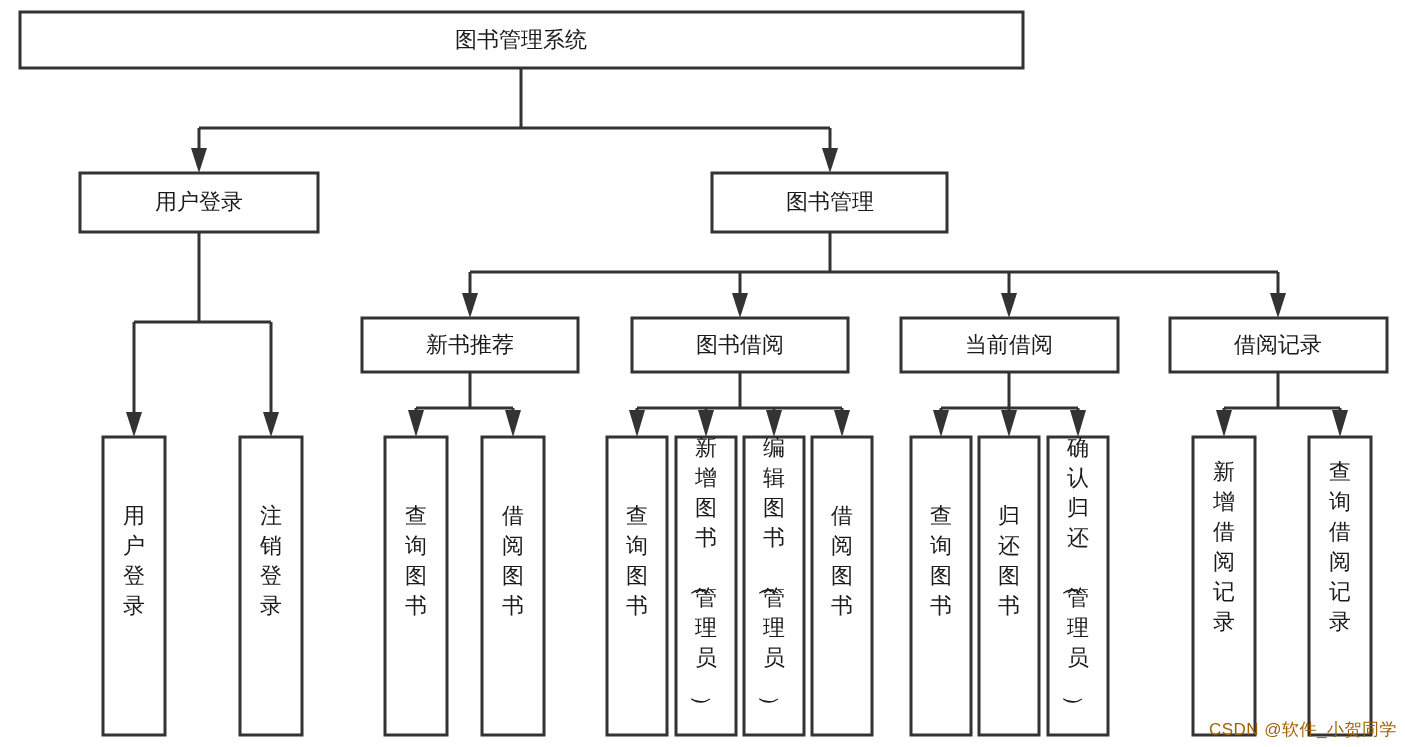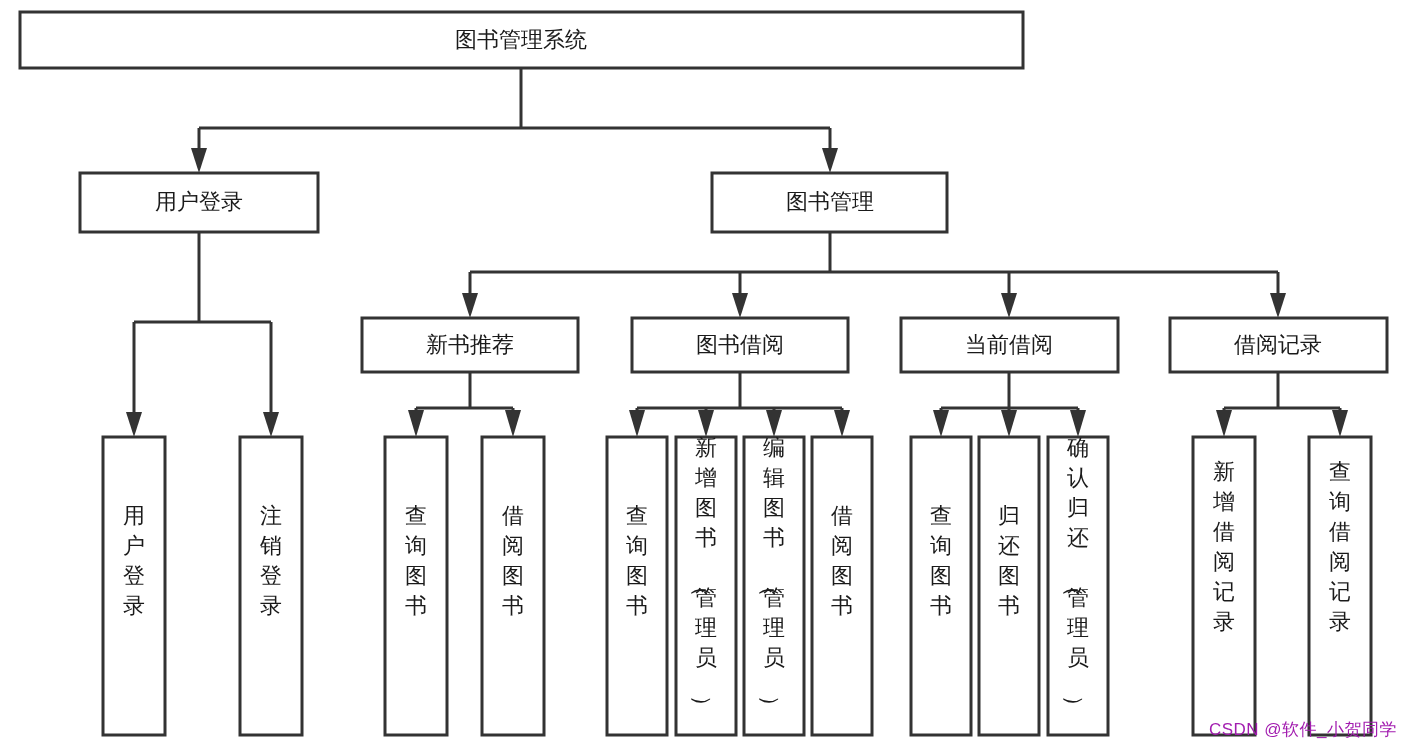--- a/index.html
+++ b/index.html
@@ -54,21 +54,21 @@
     font-size: 22px;
     fill: #1a1a1a;
     text-anchor: middle;
   }
   .watermark {
     position: absolute;
     right: 8px;
     bottom: 6px;
     font-family: "Liberation Sans", "DejaVu Sans", sans-serif;
     font-size: 17px;
-    color: #a21caf;
+    color: #a16207;
     letter-spacing: 0.5px;
     white-space: nowrap;
     user-select: none;
   }
 </style>
 </head>
 <body>
 
 <div id="diagram-root">
 

